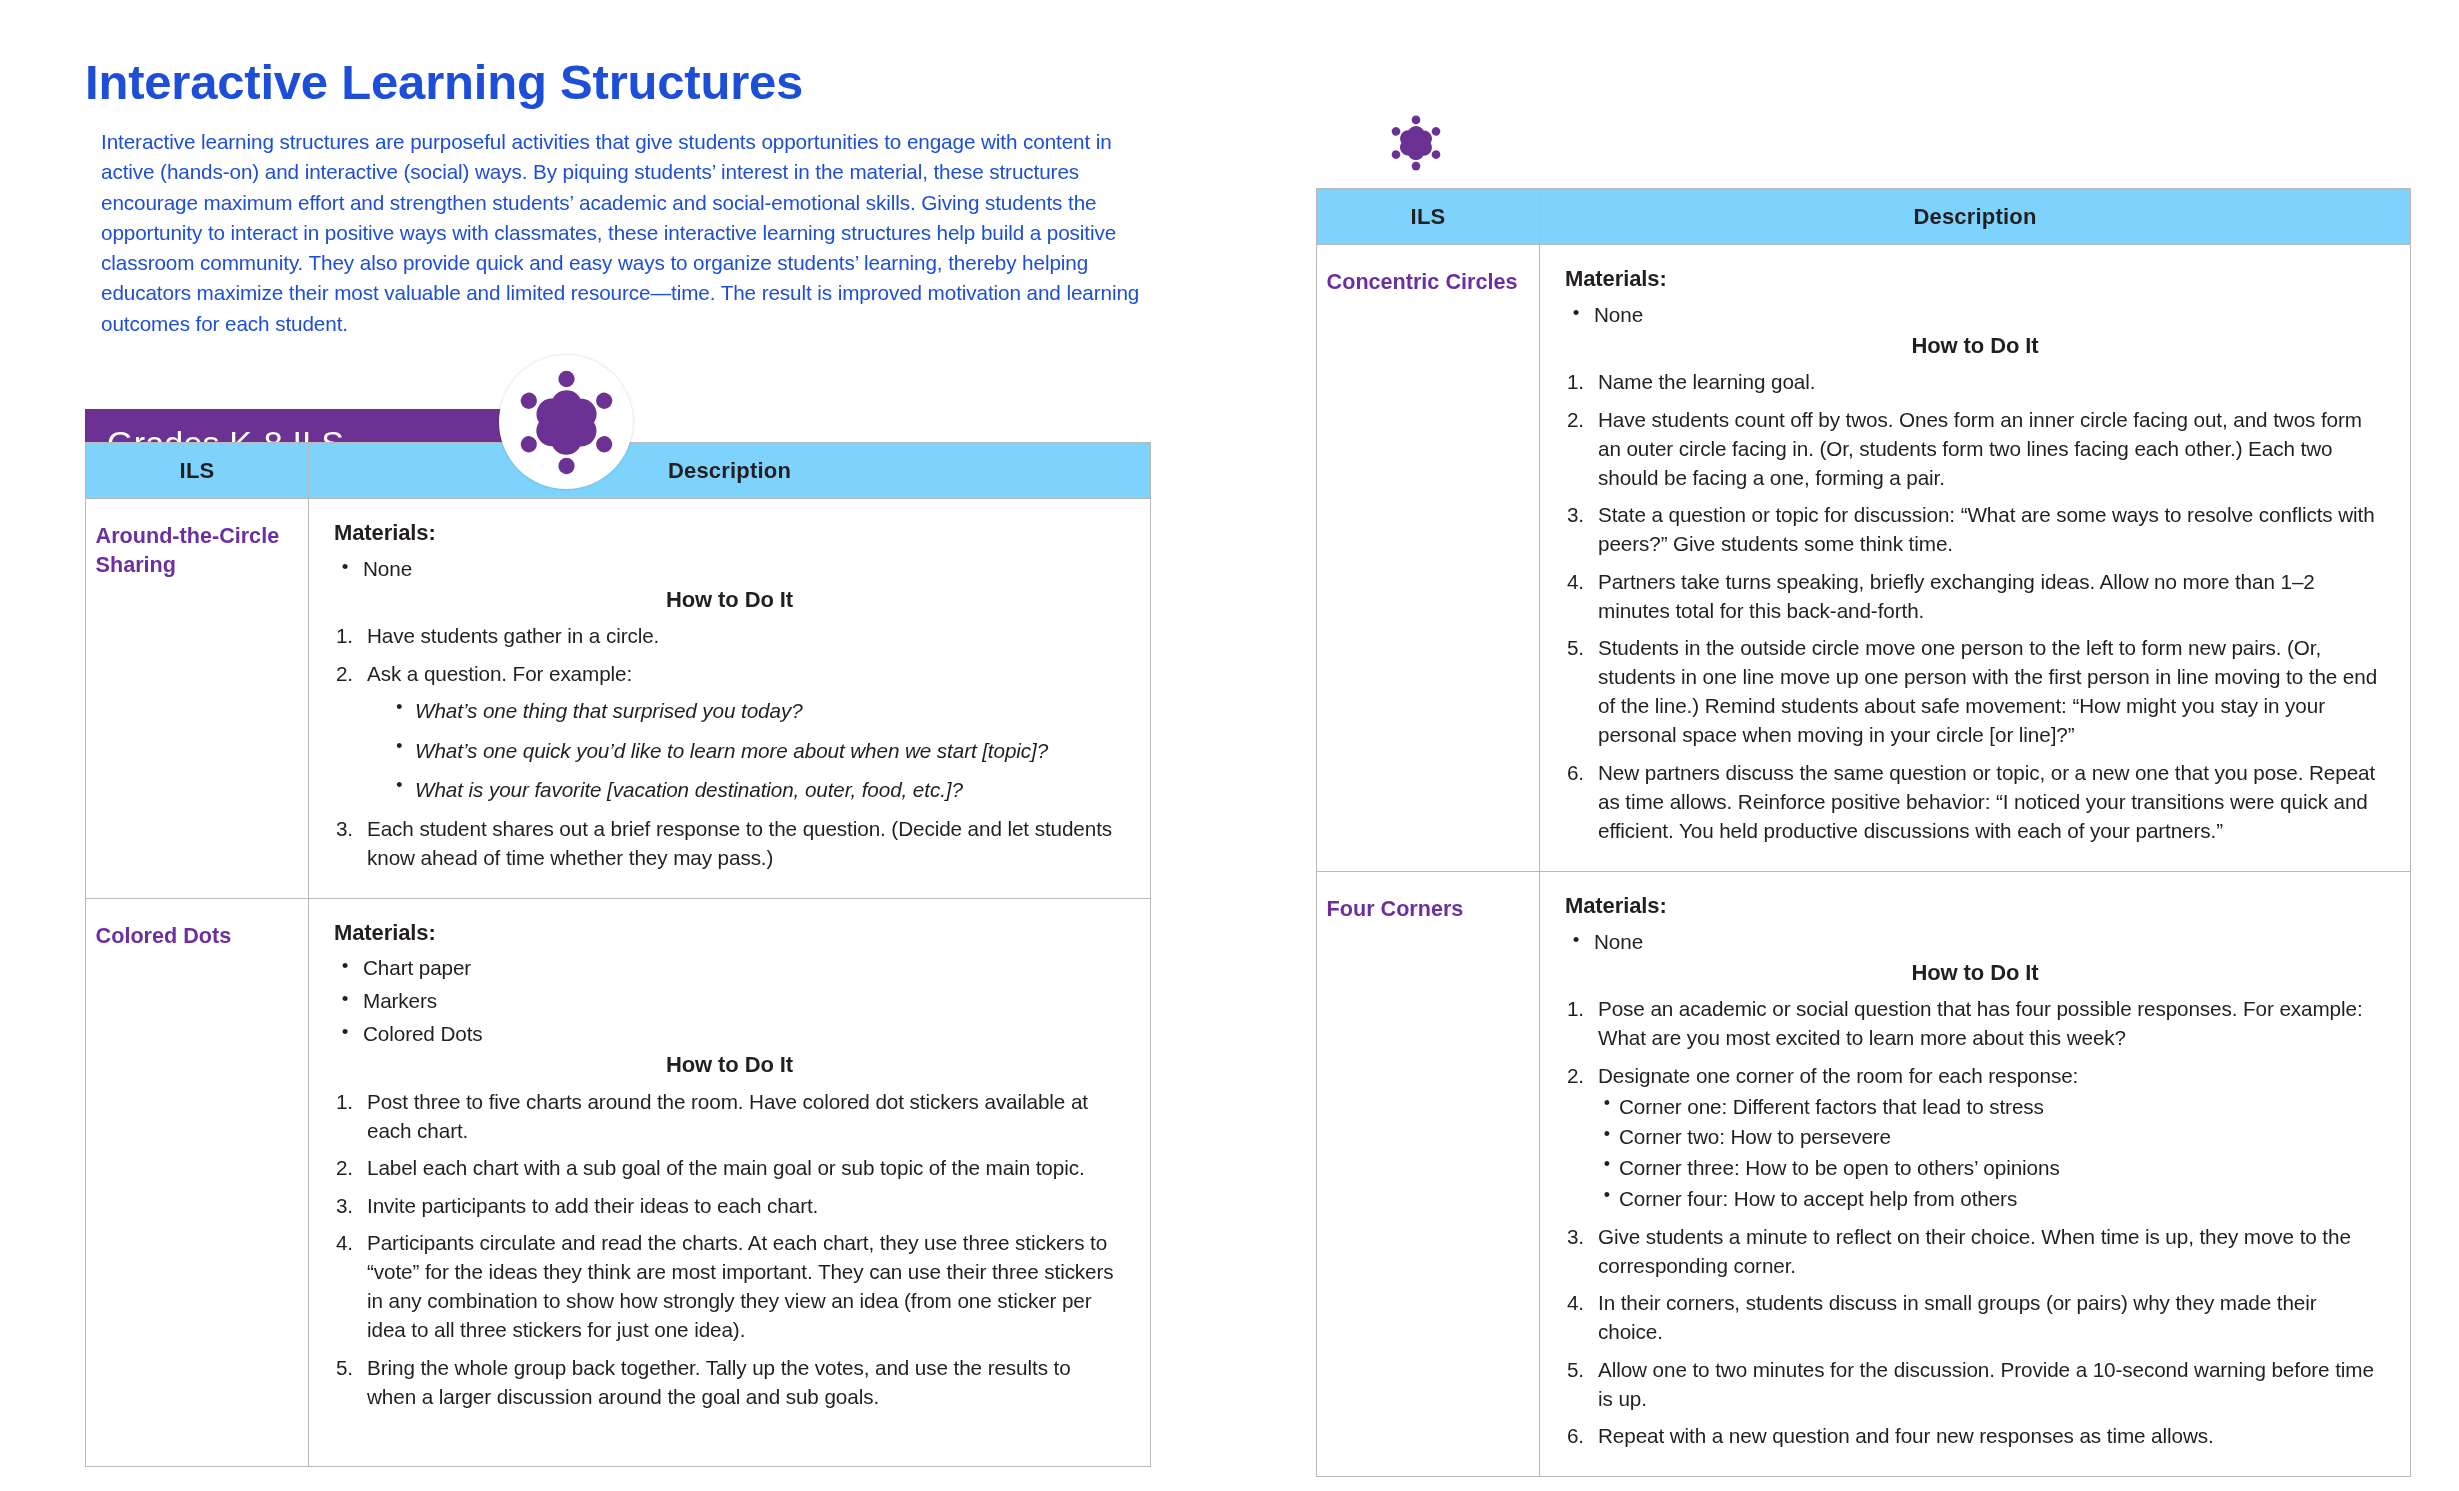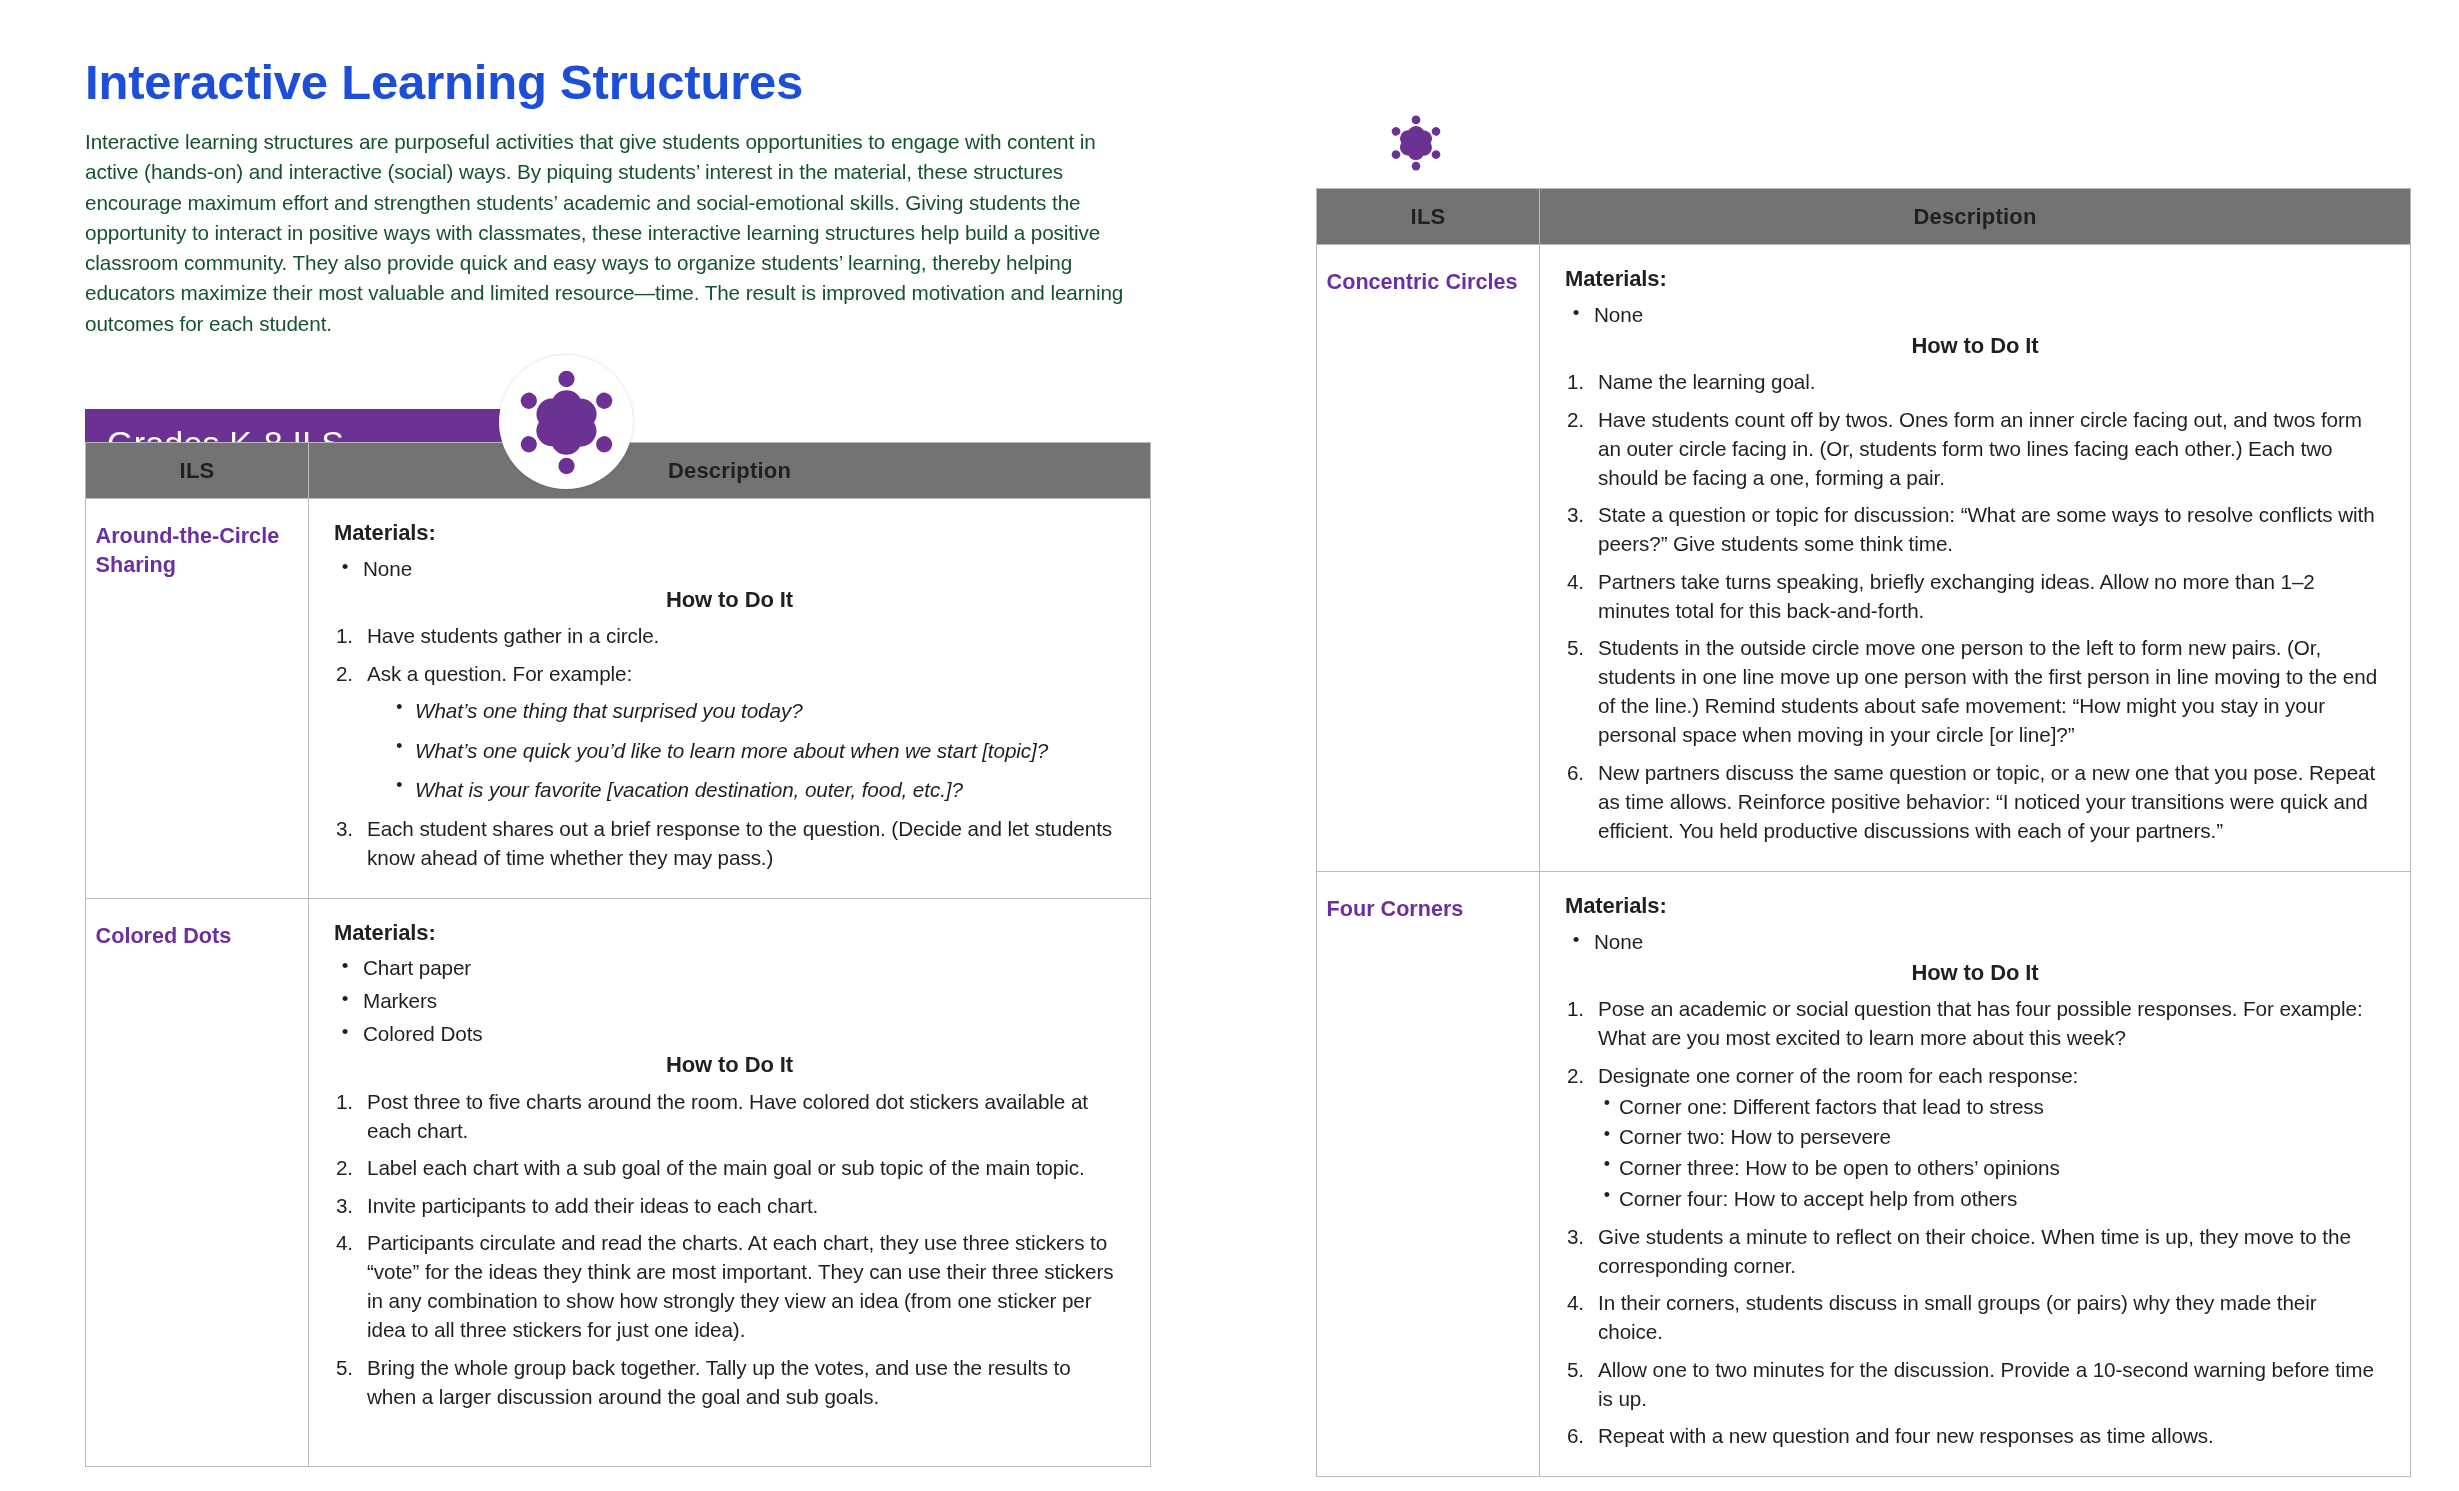--- a/index.html
+++ b/index.html
@@ -31,22 +31,22 @@
     font-size: 49px;
     font-weight: 600;
     color: #1d4ed8;
     letter-spacing: -0.2px;
     margin: 0 0 17.3px 0;
     line-height: 1.1;
   }
   .intro {
     font-size: 20.7px;
     line-height: 1.46;
-    color: #14532d;
-    margin: 0;
+    color: #1d4ed8;
+    margin: 16px;
     width: 1042px;
     letter-spacing: -0.1px;
   }
 
   
   .banner-wrap {
     position: absolute;
     left: 85px;
     top: 373px;
     width: 1066px;
@@ -119,21 +119,21 @@
   .ils-table col.c-name { width: 223px; }
   .ils-table.right col.c-name { width: 223px; }
 
   .ils-table th,
   .ils-table td {
     border: 1px solid #b9b9b9;
     vertical-align: top;
     padding: 0;
   }
   .hdr-row th {
-    background: #737373;
+    background: #7dd3fc;
     height: 55px;
     font-size: 22px;
     font-weight: bold;
     text-align: center;
     vertical-align: middle;
     color: #231f20;
     letter-spacing: 0.2px;
   }
   .ils-table.left .hdr-row th { border-top: 1px solid #b9b9b9; }
 

